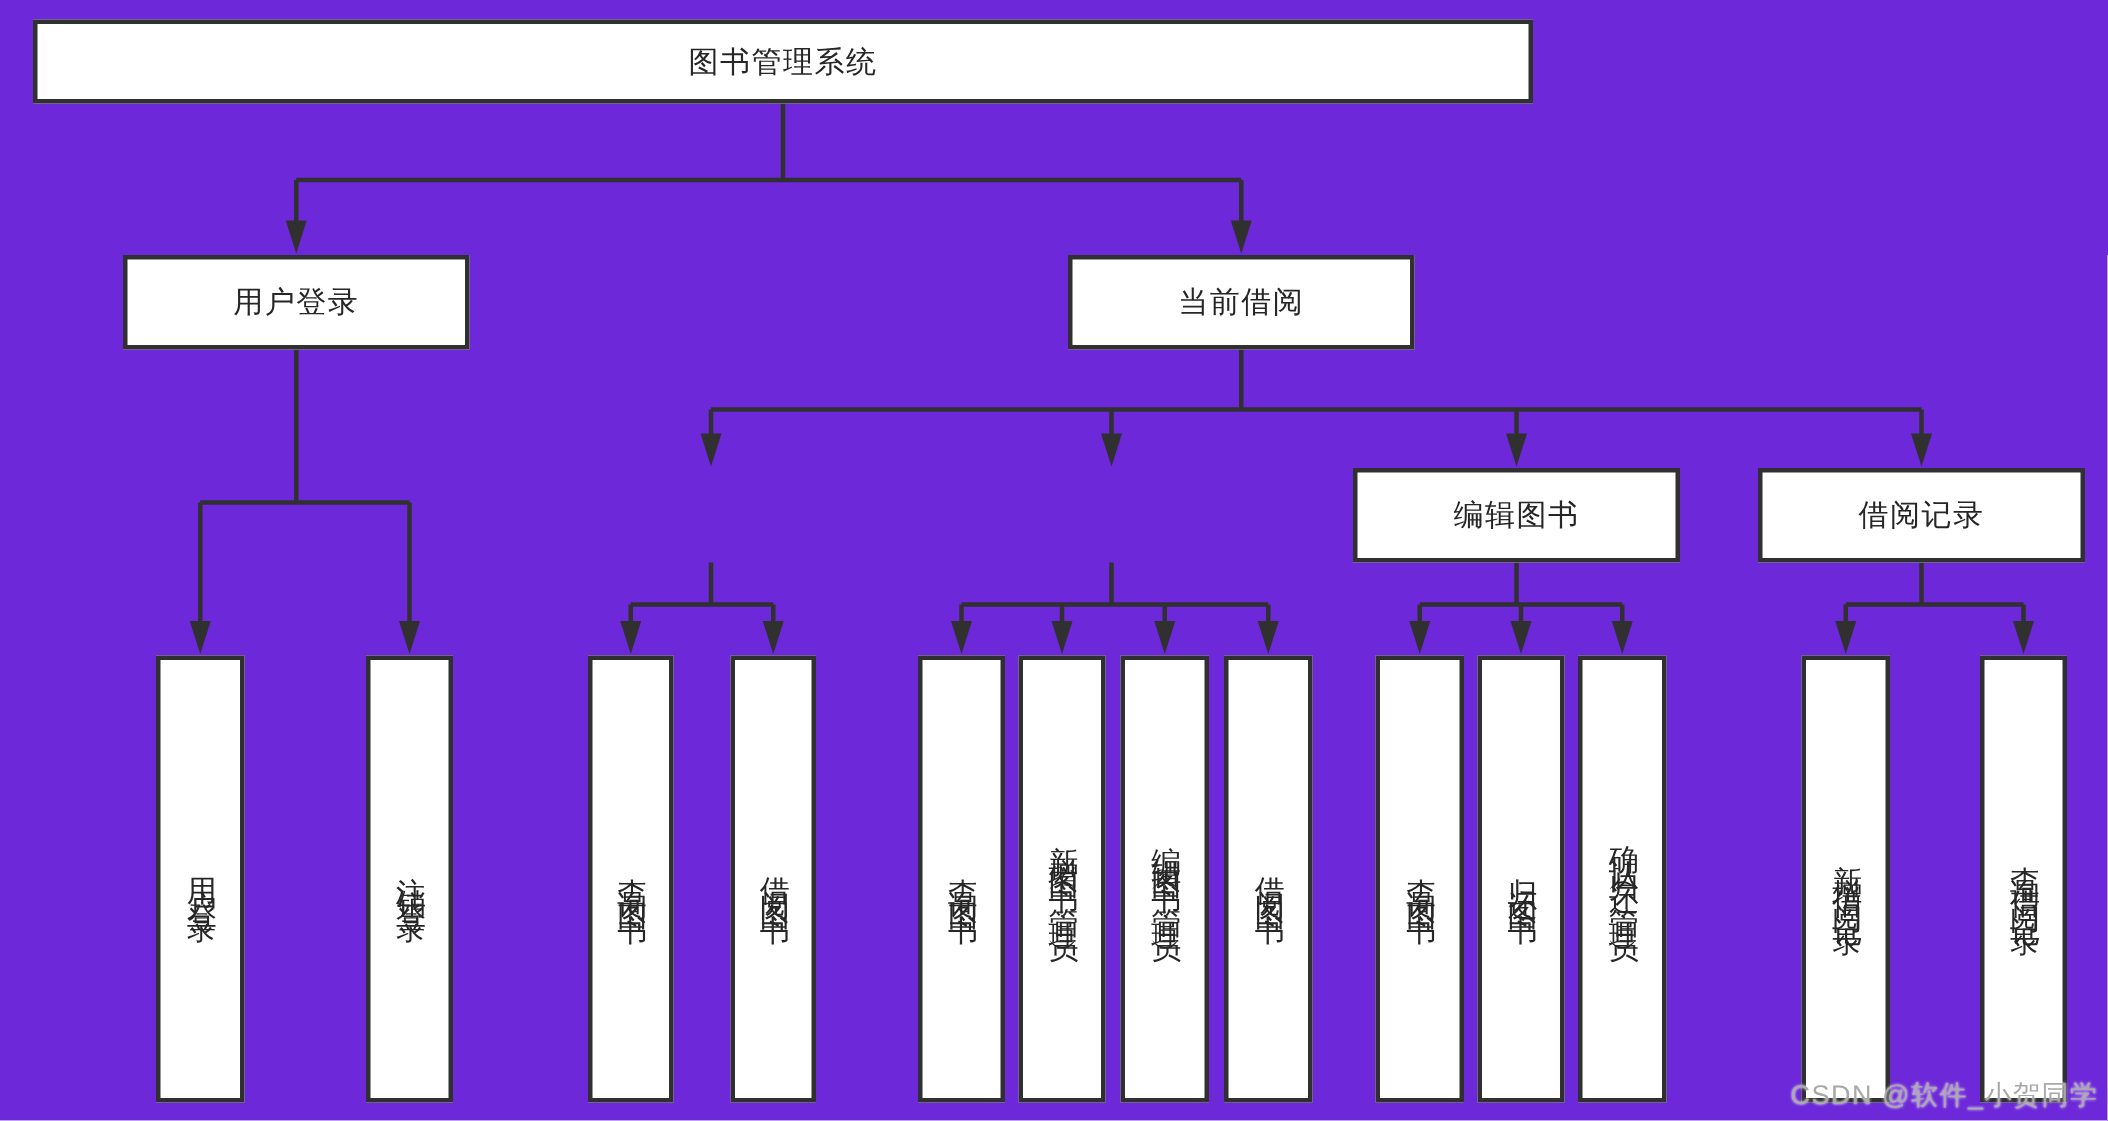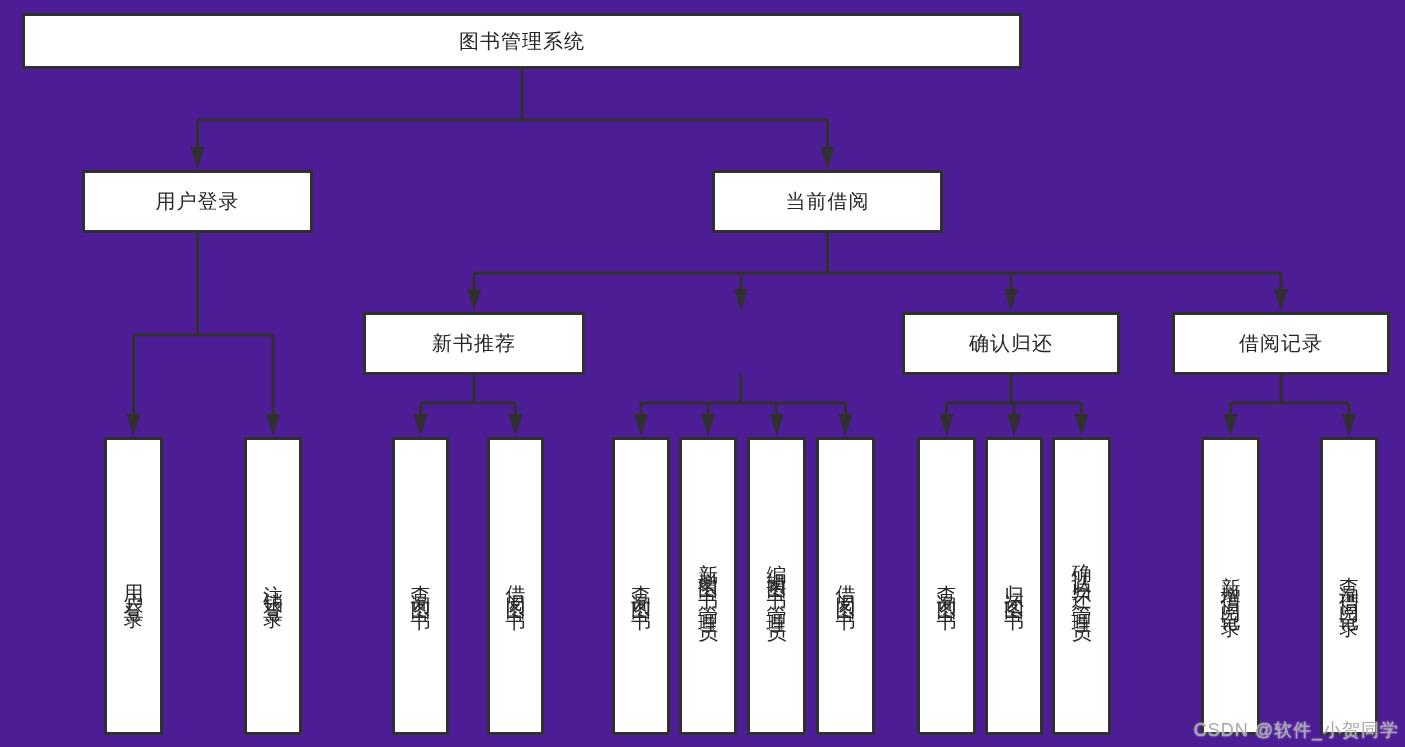--- a/index.html
+++ b/index.html
@@ -1,19 +1,19 @@
 <!DOCTYPE html>
 <html><head>
 <meta charset="utf-8">
 <style>
   html,body{margin:0;padding:0;background:#ffffff;}
   #canvas{
     position:relative;
     width:1405px;height:747px;
-    background:#4c1d95;
+    background:#6d28d9;
     font-family:"Liberation Sans","DejaVu Sans",sans-serif;
     overflow:hidden;
     text-align:right;
   }
   #wires{position:absolute;left:0;top:0;}
   .node{
     position:absolute;
     box-sizing:border-box;
     background:#ffffff;
     border:3px solid #303030;
@@ -101,25 +101,22 @@
     <span class="lbl">图书管理系统</span>
   </div>
 
   <div class="node h" style="left:82px;top:170px;width:231px;height:63px">
     <span class="lbl">用户登录</span>
   </div>
   <div class="node h" style="left:712px;top:170px;width:231px;height:63px">
     <span class="lbl">当前借阅</span>
   </div>
 
-  <div class="node h" style="left:363px;top:312px;width:222px;height:63px">
-    <span class="lbl">新书推荐</span>
-  </div>
   <div class="node h" style="left:902px;top:312px;width:218px;height:63px">
-    <span class="lbl">确认归还</span>
+    <span class="lbl">编辑图书</span>
   </div>
   <div class="node h" style="left:1172px;top:312px;width:218px;height:63px">
     <span class="lbl">借阅记录</span>
   </div>
 
   <div class="node v" style="left:104px;top:437px;width:59px;height:298px">
     <span class="lbl">用户登录</span>
   </div>
   <div class="node v" style="left:244px;top:437px;width:58px;height:298px">
     <span class="lbl">注销登录</span>

